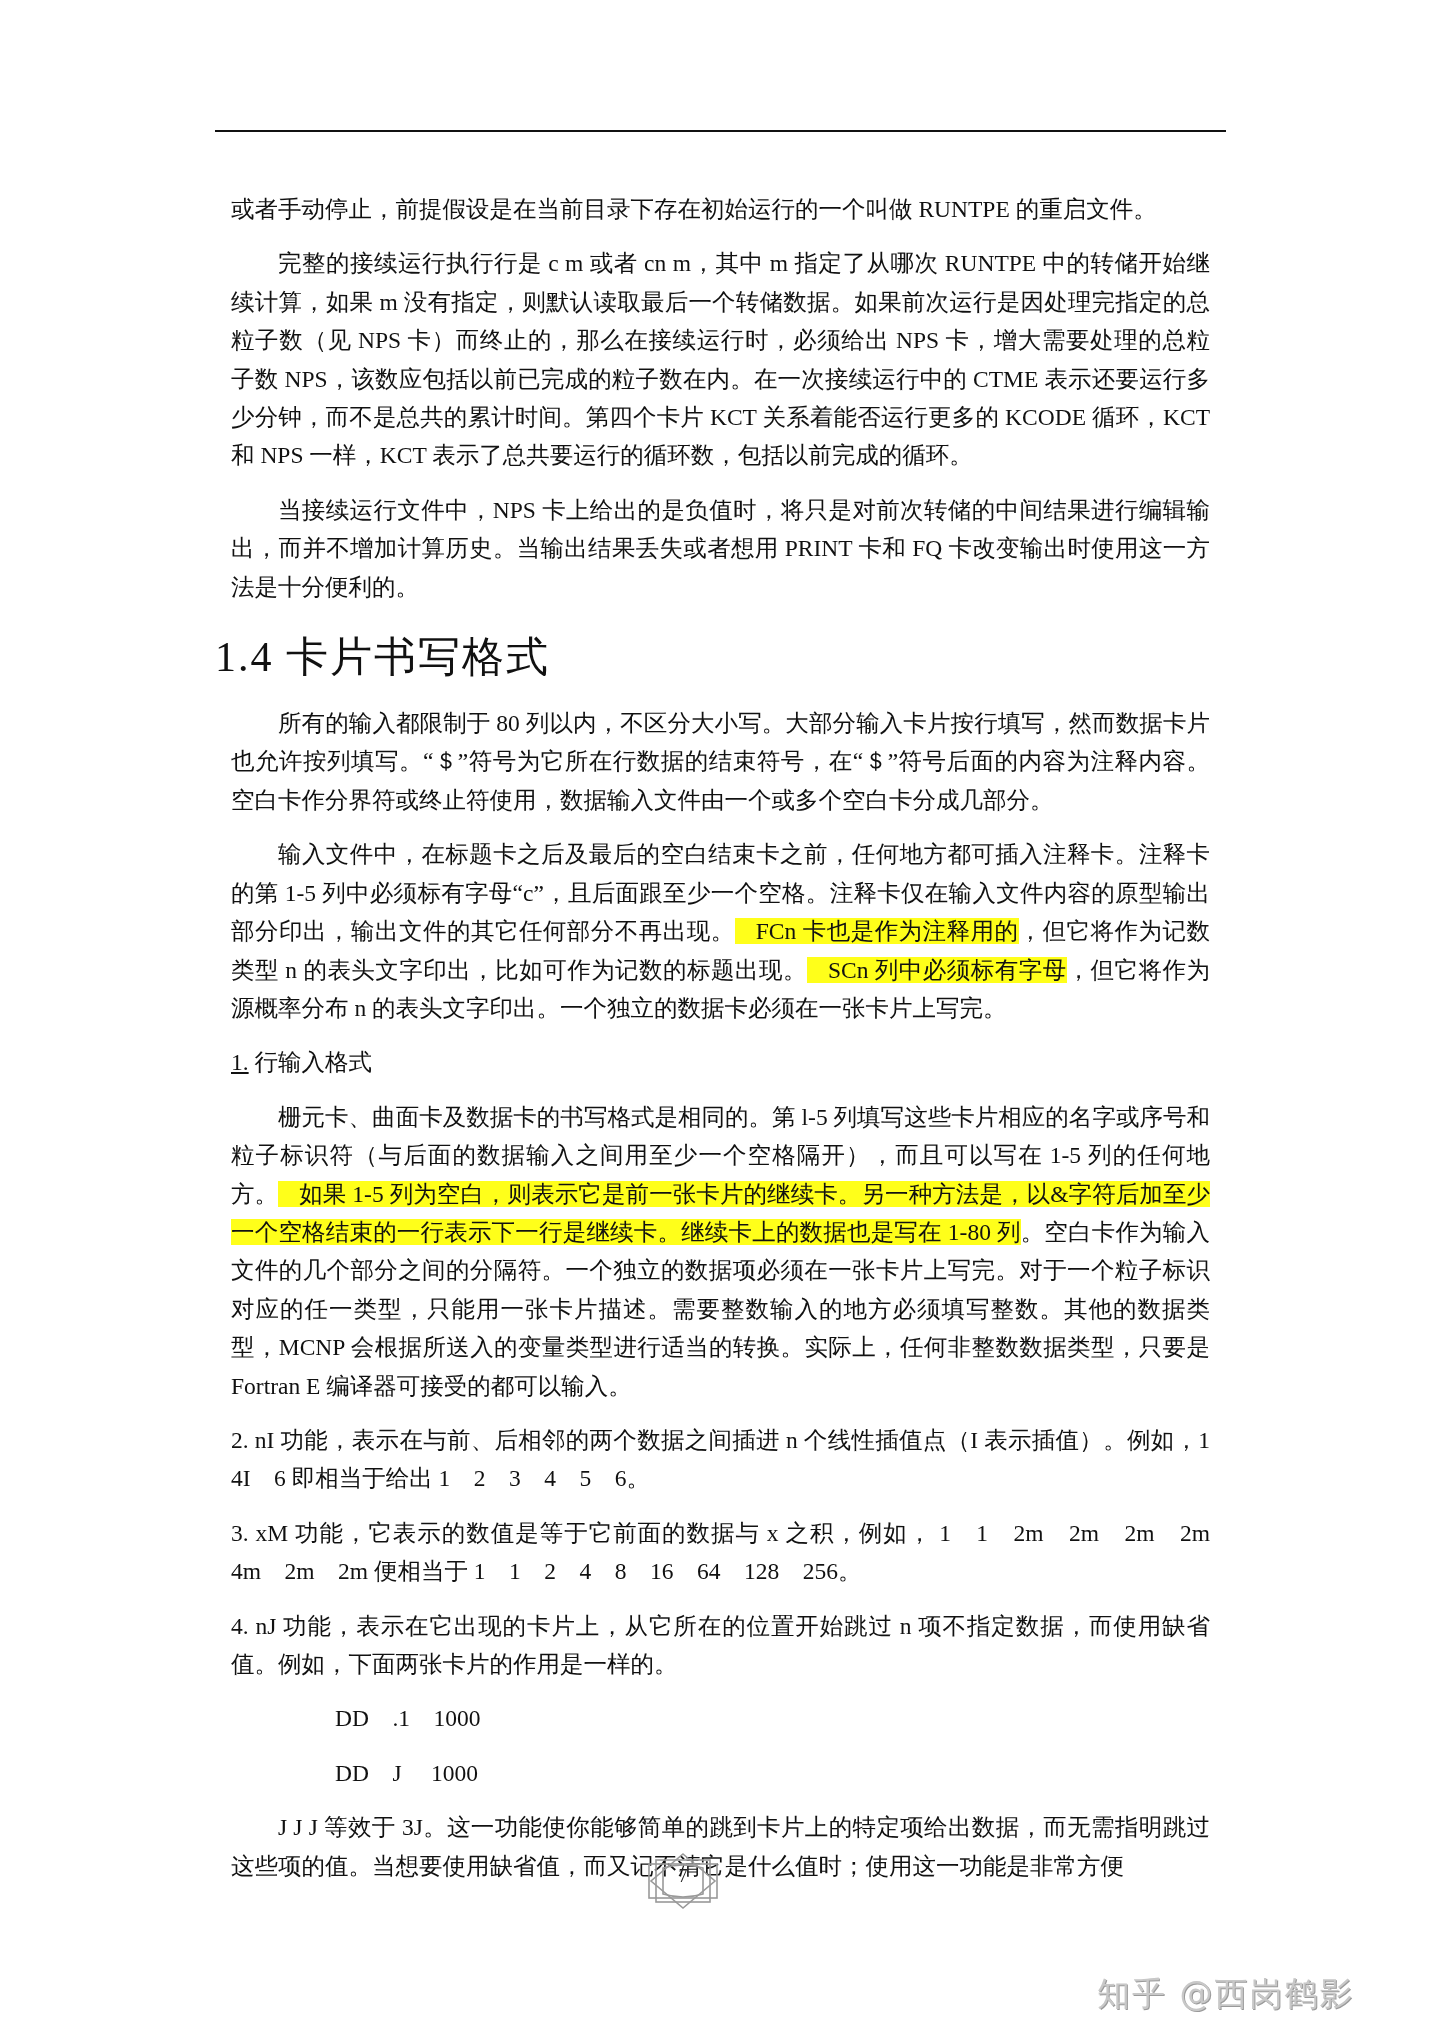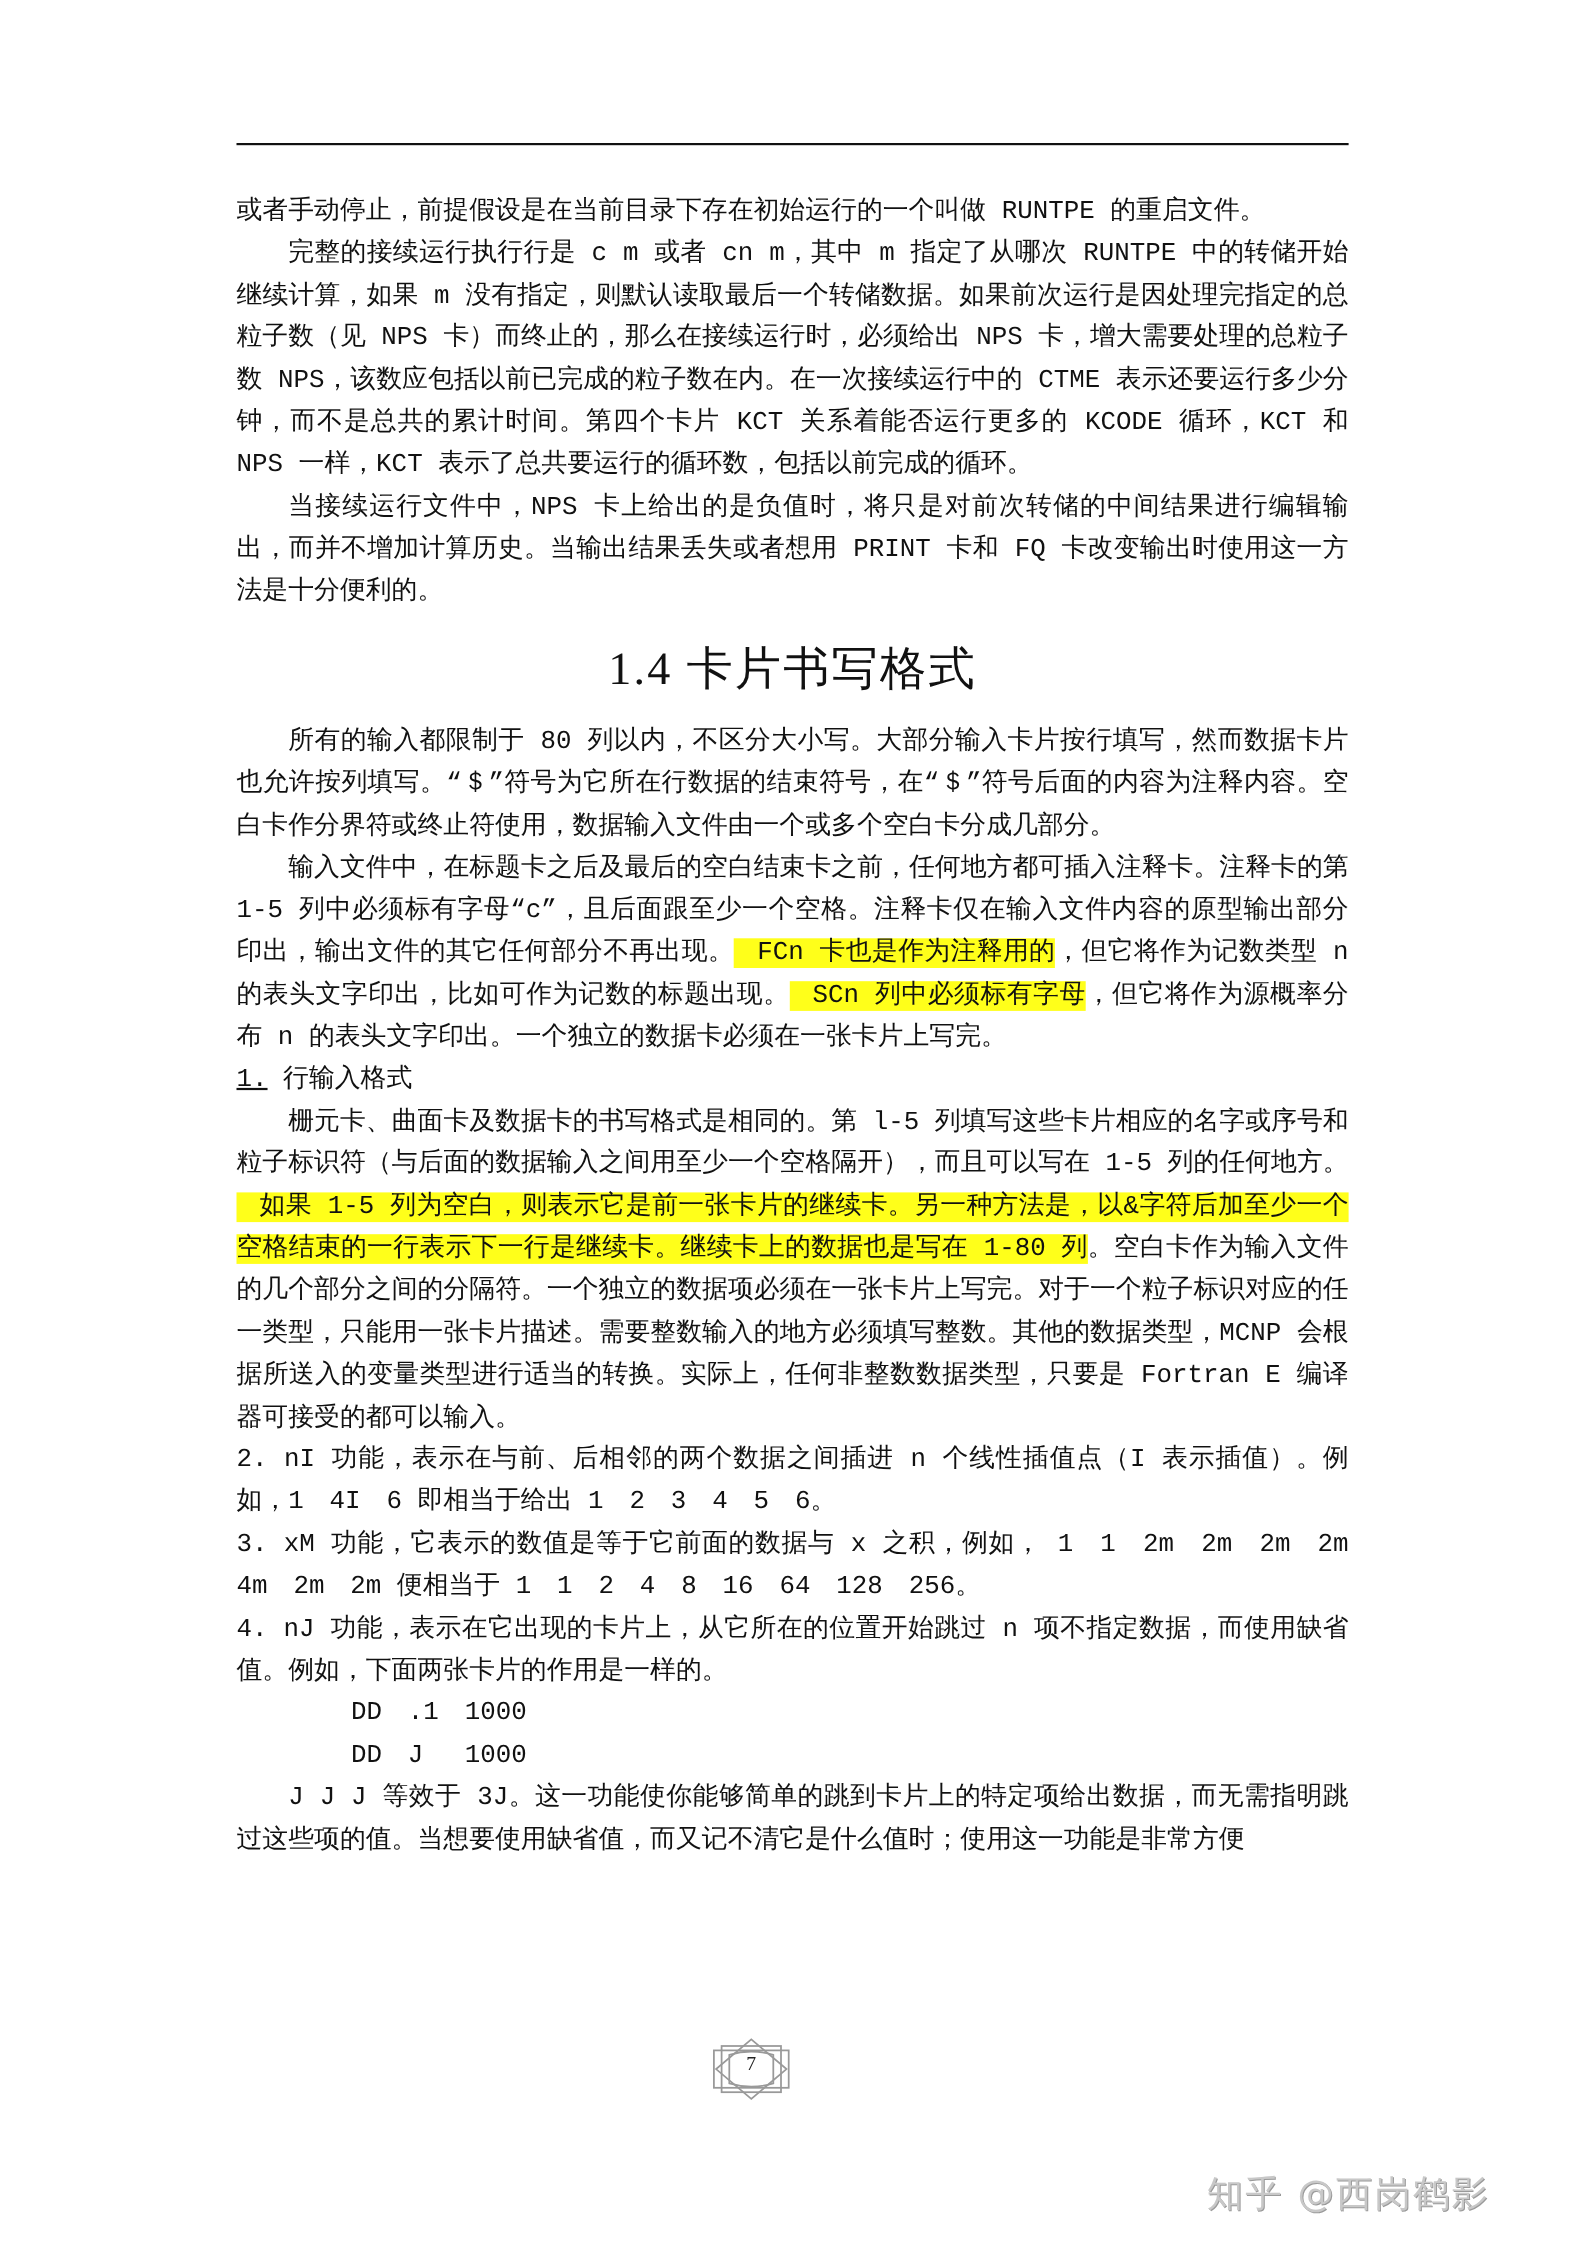--- a/index.html
+++ b/index.html
@@ -33,28 +33,26 @@
       position: absolute;
       left: 215px;
       top: 174px;
       width: 1011px;
       font-size: 23.5px;
       line-height: 38.4px;
       text-align: justify;
       text-justify: inter-character;
     }
     .content p {
-      margin: 0;
-      font-family: Liberation Mono, monospace;
+      margin: 16px;
     }
     .indent {
       text-indent: 2em;
     }
     .section-title {
-      text-align: center;
       font-size: 42px;
       line-height: 50px;
       font-weight: normal;
       margin: 26px 0 22px 0;
       letter-spacing: 2px;
     }
     .hl {
       background: #ffff1a;
       padding-left: 21px;
     }

